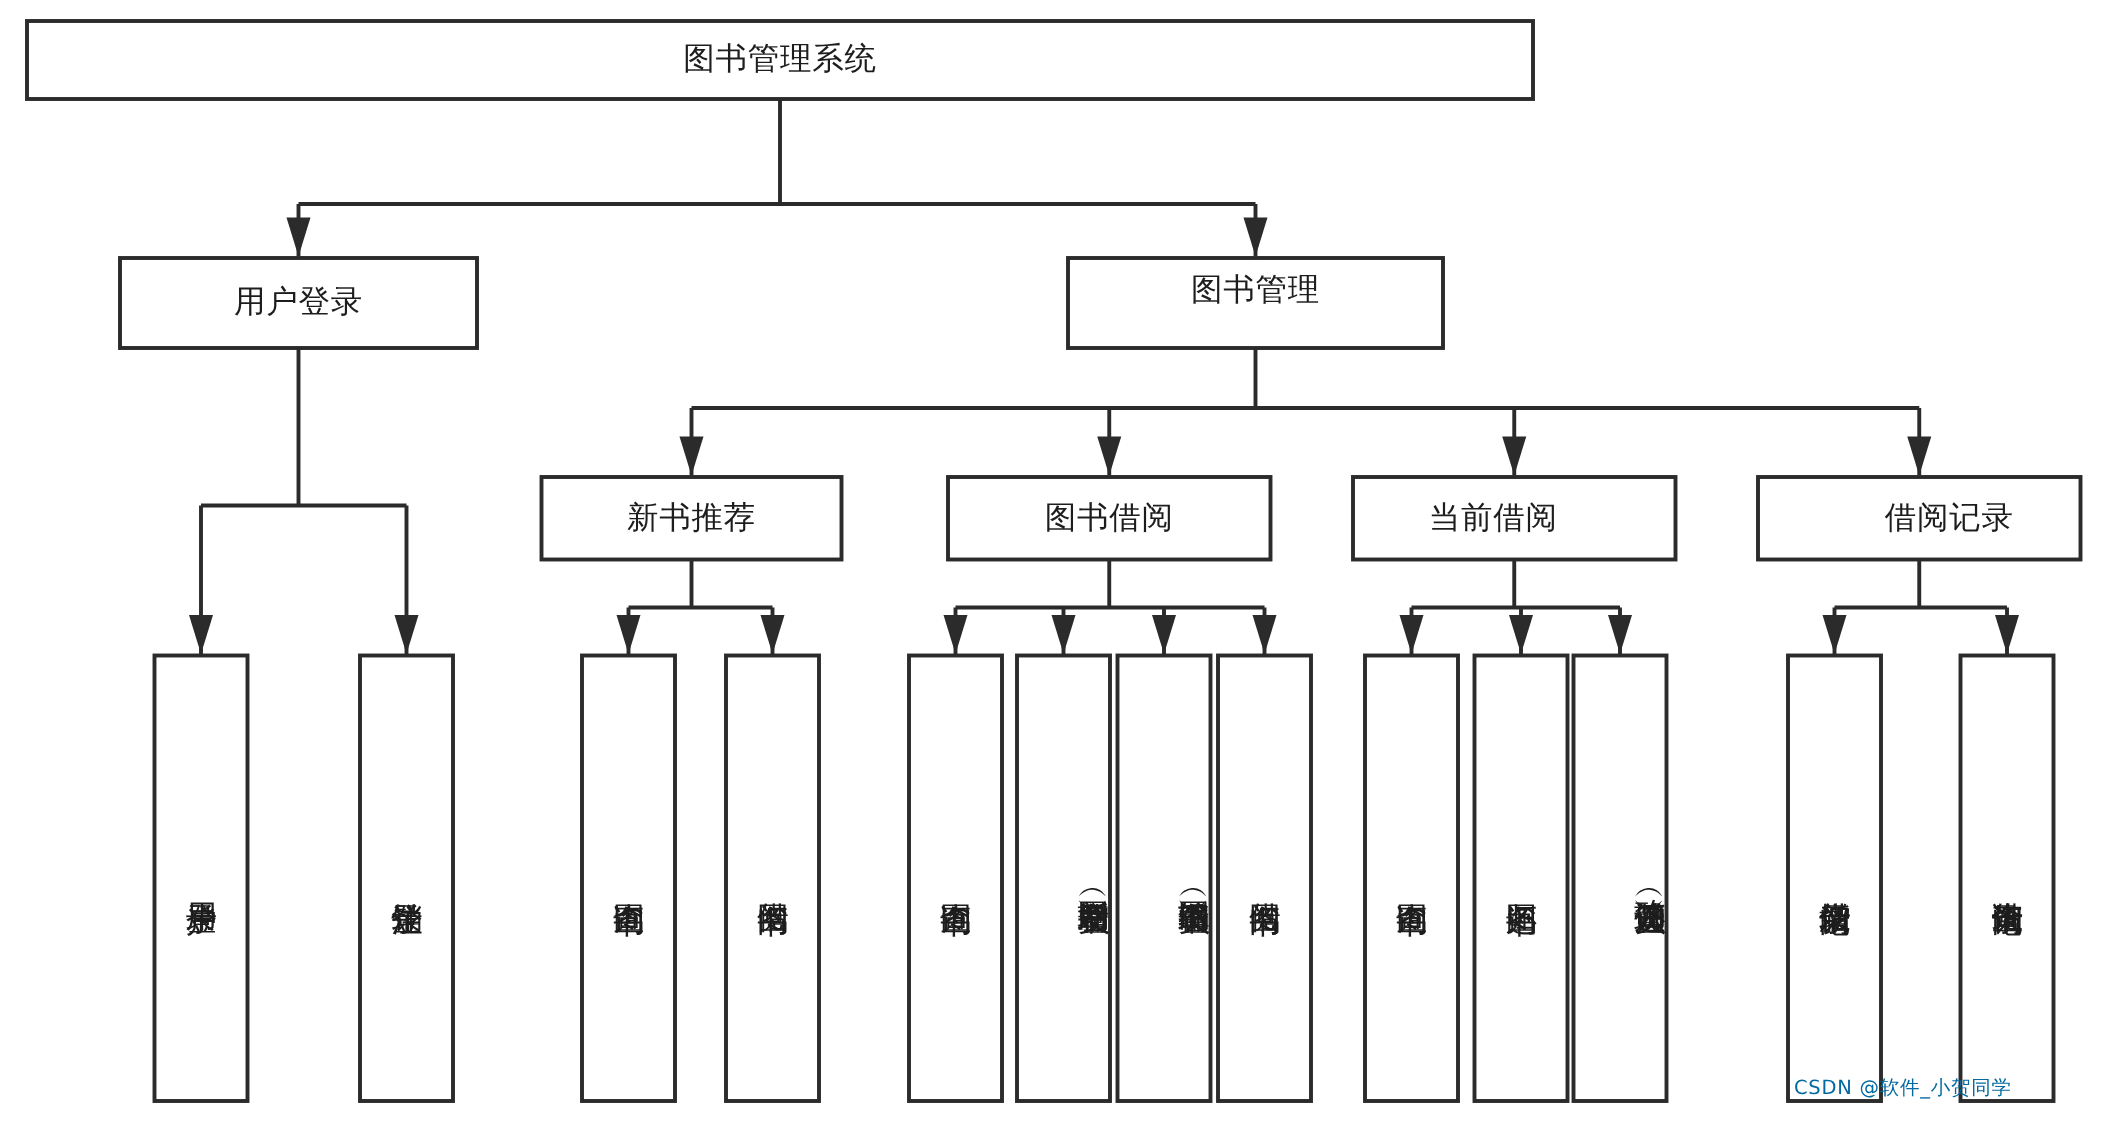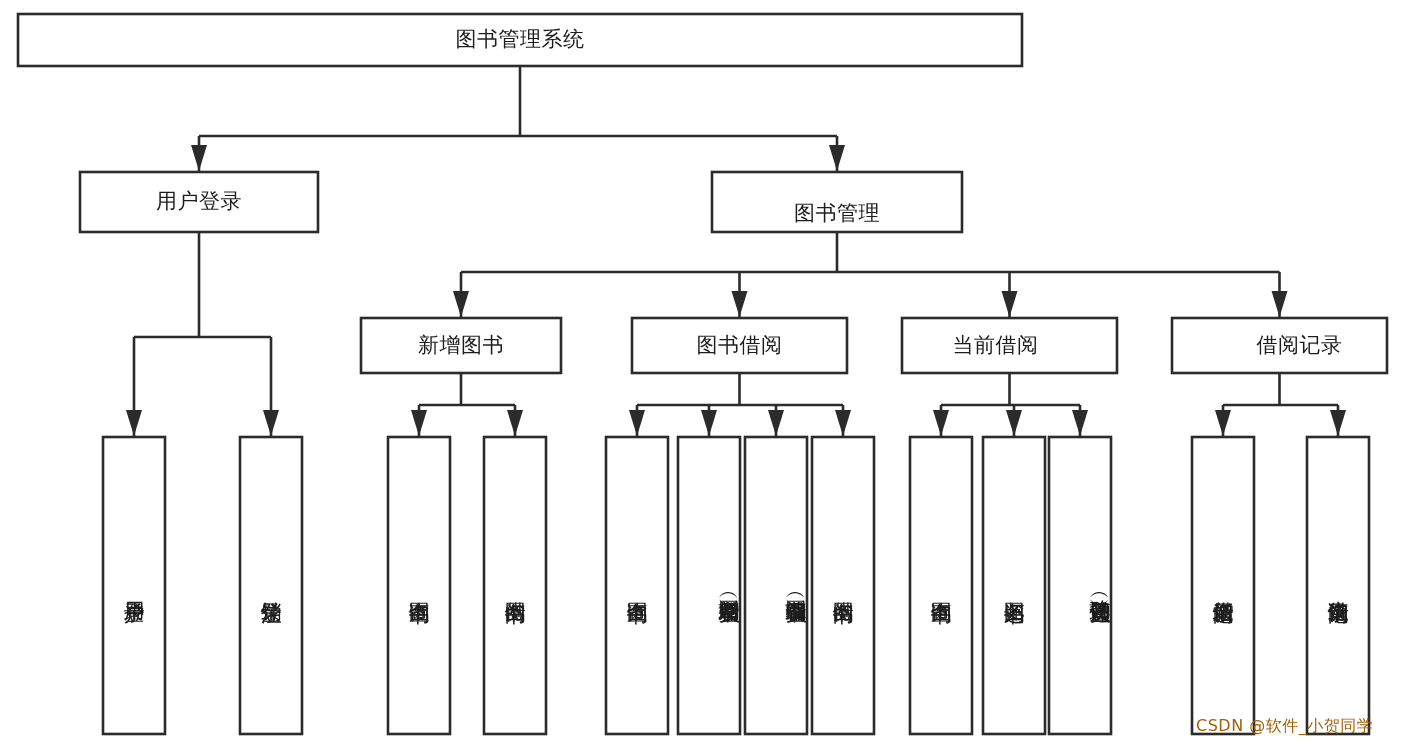--- a/index.html
+++ b/index.html
@@ -66,22 +66,22 @@
     letter-spacing: 0.5px;
     writing-mode: vertical-rl;
     text-orientation: upright;
     pointer-events: none;
   }
   .node-label-v.centered {
     align-items: center;
   }
   .watermark {
     position: absolute;
-    color: #a16207;
-    font-size: 16px;
+    color: #0369a1;
+    font-size: 13px;
     letter-spacing: 0.5px;
     white-space: nowrap;
     pointer-events: none;
   }
 </style>
 </head>
 <body>
 
 <div id="diagram-root">
 
@@ -160,22 +160,22 @@
         <rect x="983" y="437" width="62" height="297" class="node-box"></rect>
         <rect x="1049" y="437" width="62" height="297" class="node-box"></rect>
         <rect x="1192" y="437" width="62" height="297" class="node-box"></rect>
         <rect x="1307" y="437" width="62" height="297" class="node-box"></rect>
       </g>
   </svg>
 
   <div id="label-layer">
       <div class="node-label-h" style="left: 18px; top: 14px; width: 1004px; height: 52px;">图书管理系统</div>
       <div class="node-label-h" style="left: 80px; top: 172px; width: 238px; height: 60px;">用户登录</div>
-      <div class="node-label-h" style="left: 712px; top: 172px; width: 250px; height: 44px; margin-top: 20px;">图书管理</div>
-      <div class="node-label-h" style="left: 361px; top: 318px; width: 200px; height: 55px;">新增图书</div>
+      <div class="node-label-h" style="left: 712px; top: 172px; width: 250px; height: 44px;">图书管理</div>
+      <div class="node-label-h" style="left: 361px; top: 318px; width: 200px; height: 55px;">新书推荐</div>
       <div class="node-label-h" style="left: 632px; top: 318px; width: 215px; height: 55px;">图书借阅</div>
       <div class="node-label-h" style="left: 902px; top: 318px; width: 187px; height: 55px;">当前借阅</div>
       <div class="node-label-h" style="left: 1172px; top: 318px; width: 215px; height: 55px; padding-left: 20px;">借阅记录</div>
       <div class="node-label-v centered" style="left: 103px; top: 437px; width: 62px; height: 297px;">用户登录</div>
       <div class="node-label-v centered" style="left: 240px; top: 437px; width: 62px; height: 297px;">注销登录</div>
       <div class="node-label-v centered" style="left: 388px; top: 437px; width: 62px; height: 297px;">查询图书</div>
       <div class="node-label-v centered" style="left: 484px; top: 437px; width: 62px; height: 297px;">借阅图书</div>
       <div class="node-label-v centered" style="left: 606px; top: 437px; width: 62px; height: 297px;">查询图书</div>
       <div class="node-label-v" style="left: 678px; top: 441px; width: 62px; height: 289px;">新增图书（管理员）</div>
       <div class="node-label-v" style="left: 745px; top: 441px; width: 62px; height: 289px;">编辑图书（管理员）</div>

